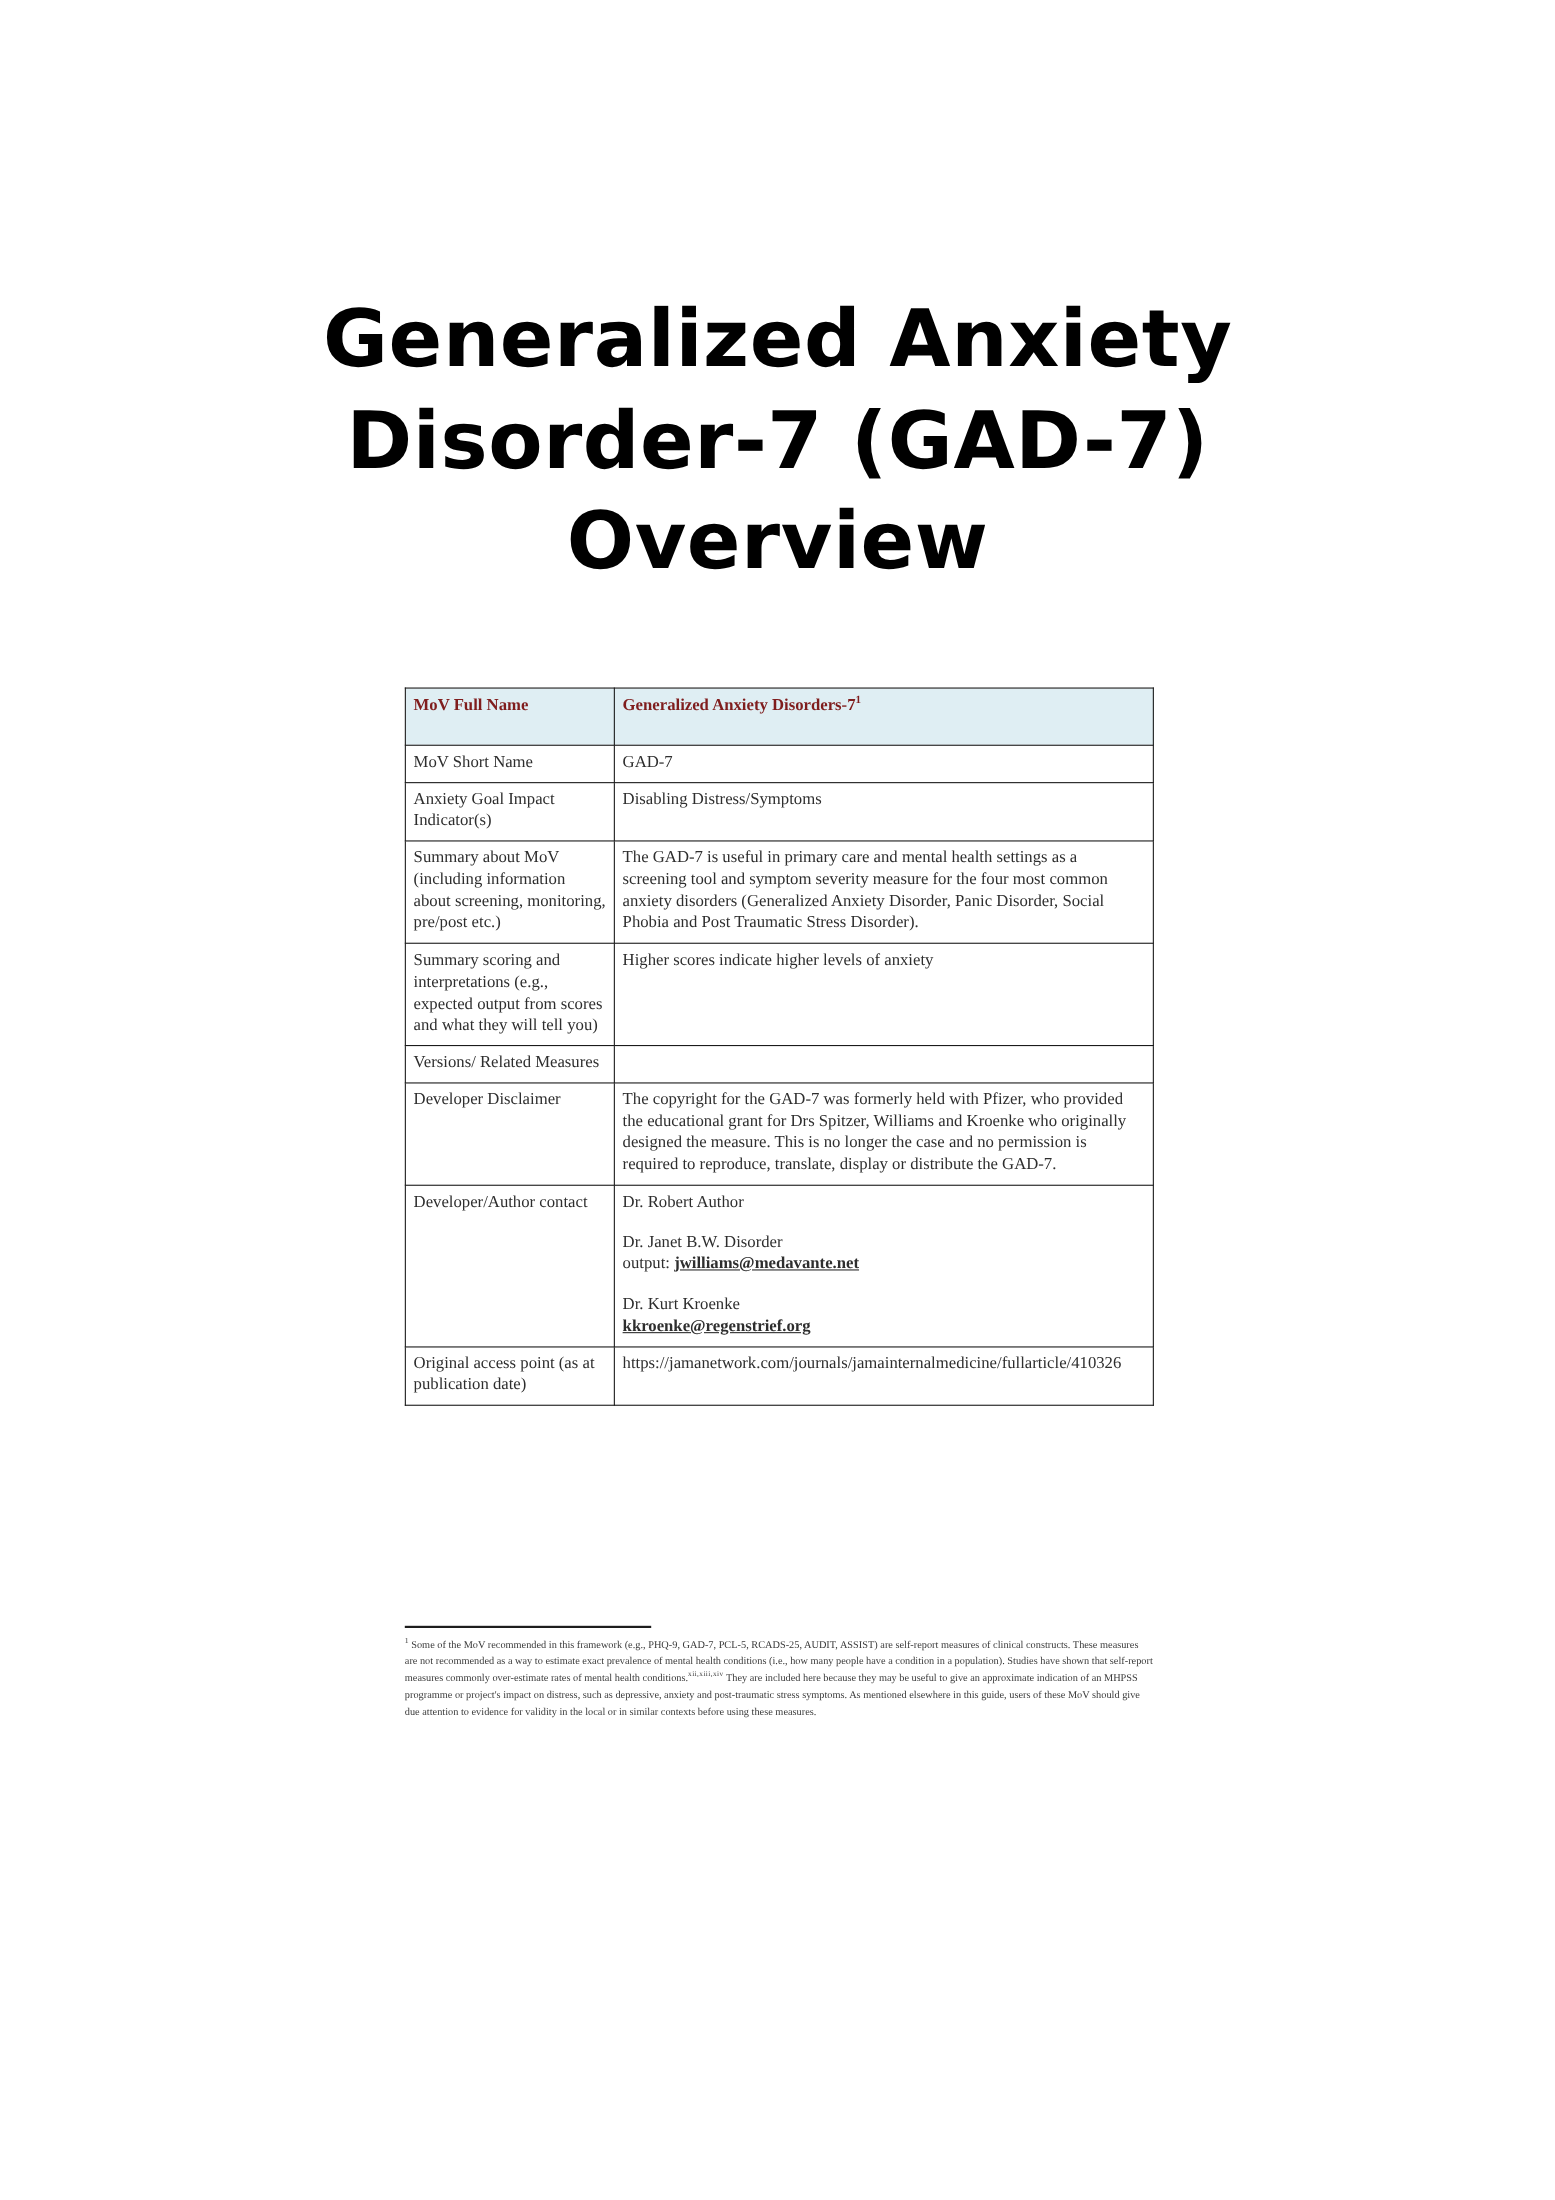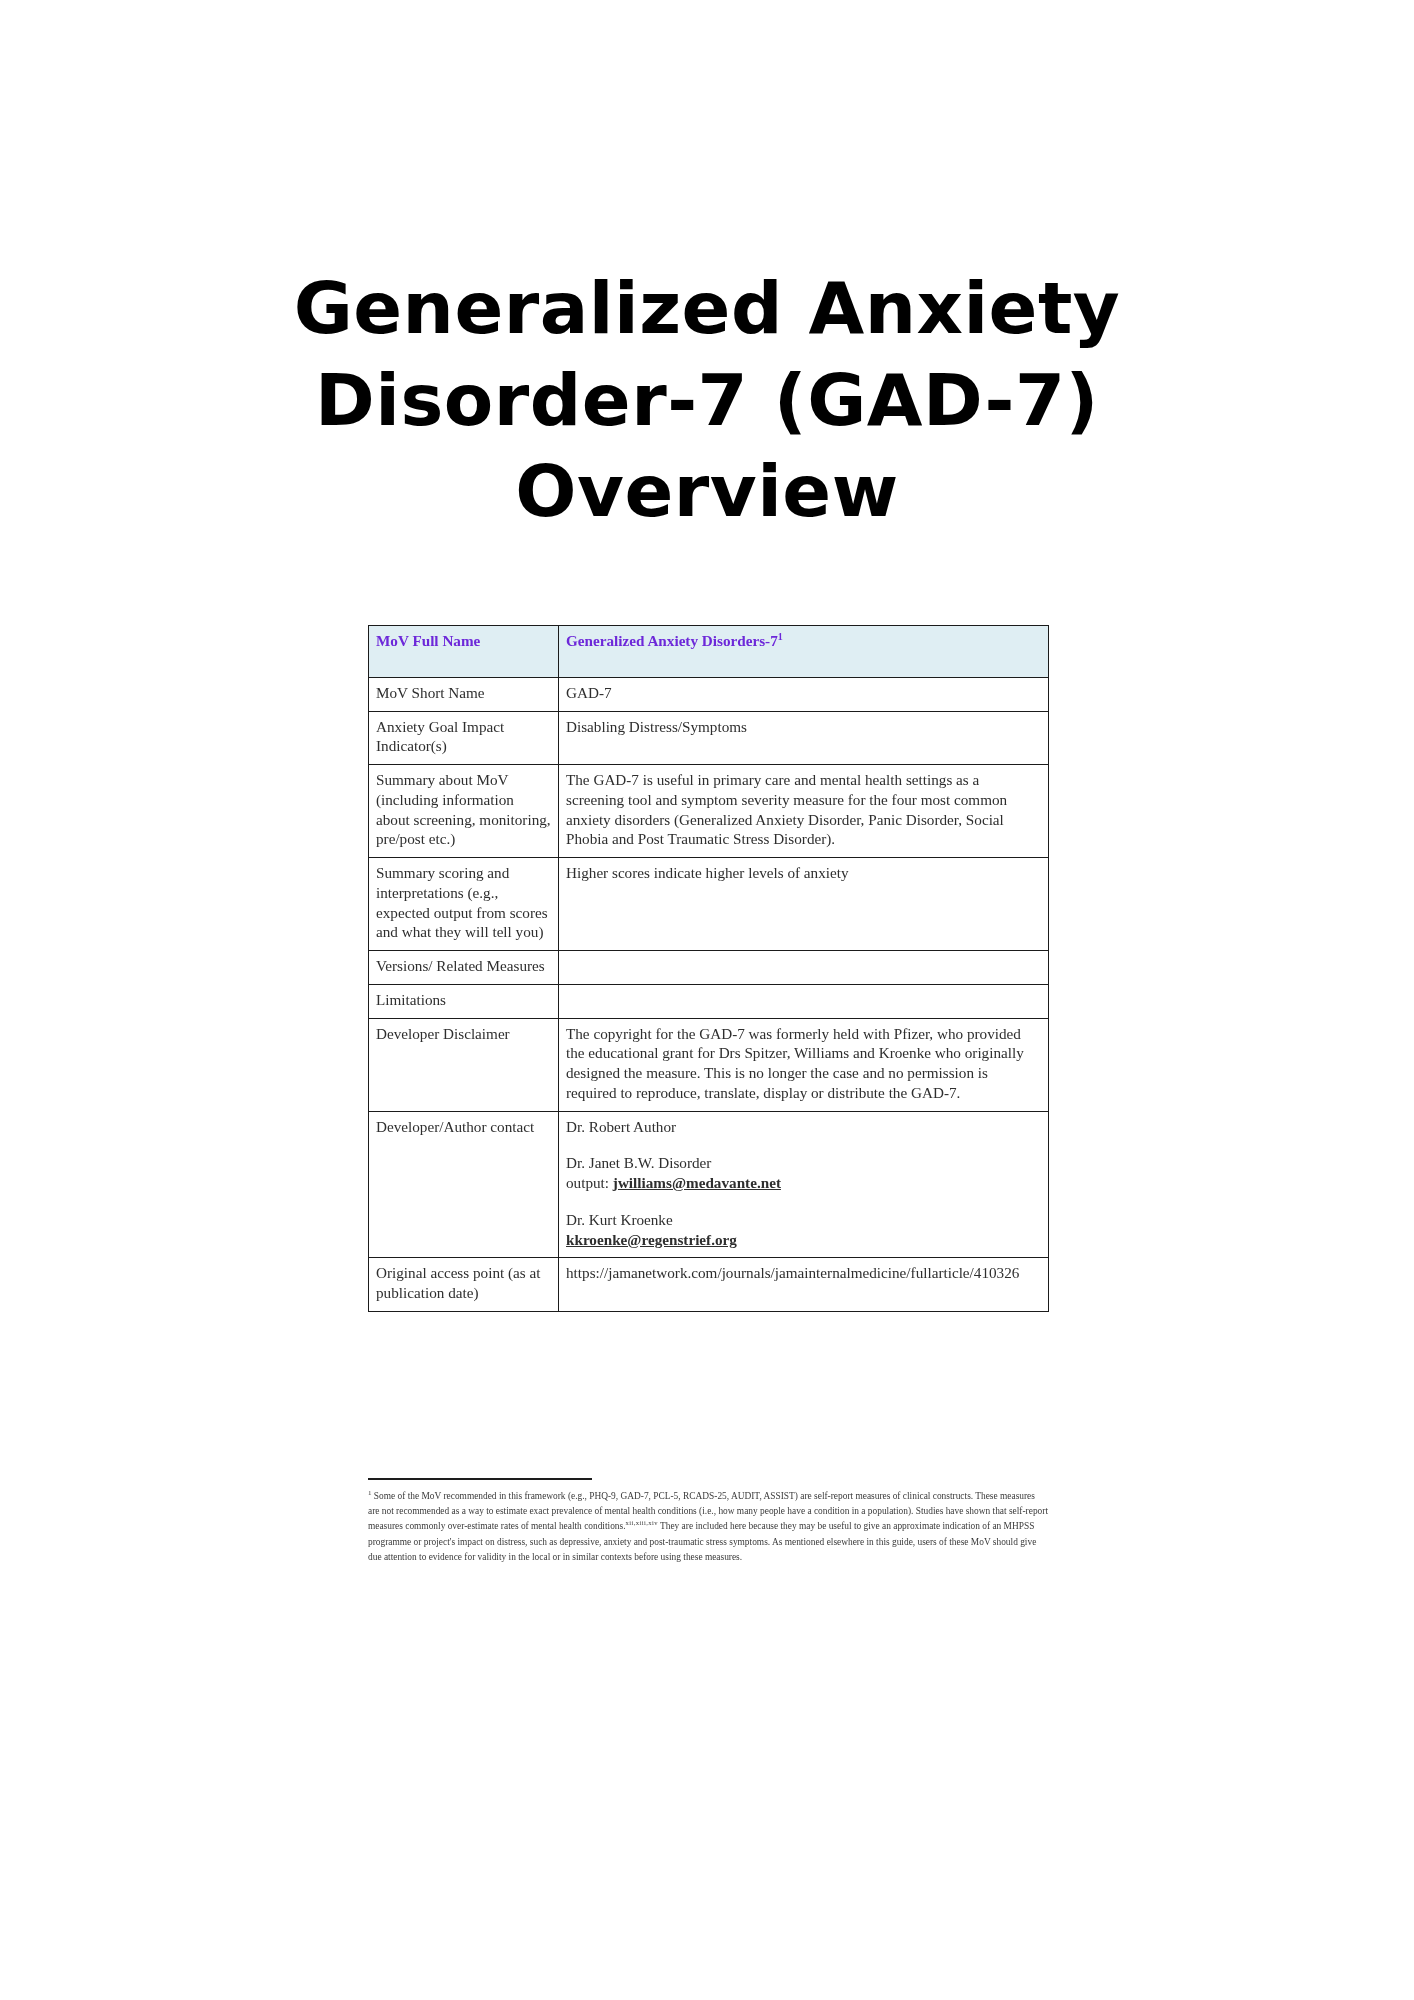--- a/index.html
+++ b/index.html
@@ -61,21 +61,21 @@
     color: #2e2e2e;
     word-wrap: break-word;
     overflow-wrap: break-word;
   }
   table.mov-table col.c-label { width: 190px; }
   table.mov-table col.c-value { width: 490px; }
 
   tr.header-row td {
     background: #dfeef3;
     font-weight: bold;
-    color: #6d28d9;
+    color: #7f1d1d;
     padding-bottom: 26px;
   }
   td.label-cell { color: #2e2e2e; }
 
   .cell-pad-md { padding-bottom: 20px; }
 
   .sup {
     font-size: 10px;
     vertical-align: super;
     line-height: 0;
@@ -161,24 +161,20 @@
         <tr>
           <td class="label-cell">Summary scoring and interpretations (e.g., expected output from scores and what they will tell you)</td>
           <td>Higher scores indicate higher levels of anxiety</td>
         </tr>
 
         <tr>
           <td class="label-cell">Versions/ Related Measures</td>
           <td></td>
         </tr>
 
-        <tr>
-          <td class="label-cell">Limitations</td>
-          <td></td>
-        </tr>
 
         <tr>
           <td class="label-cell">Developer Disclaimer</td>
           <td>The copyright for the GAD-7 was formerly held with Pfizer, who provided the educational grant for Drs Spitzer, Williams and Kroenke who originally designed the measure. This is no longer the case and no permission is required to reproduce, translate, display or distribute the GAD-7.</td>
         </tr>
 
         <tr>
           <td class="label-cell">Developer/Author contact</td>
           <td>
             <span>Dr. Robert Author</span>

